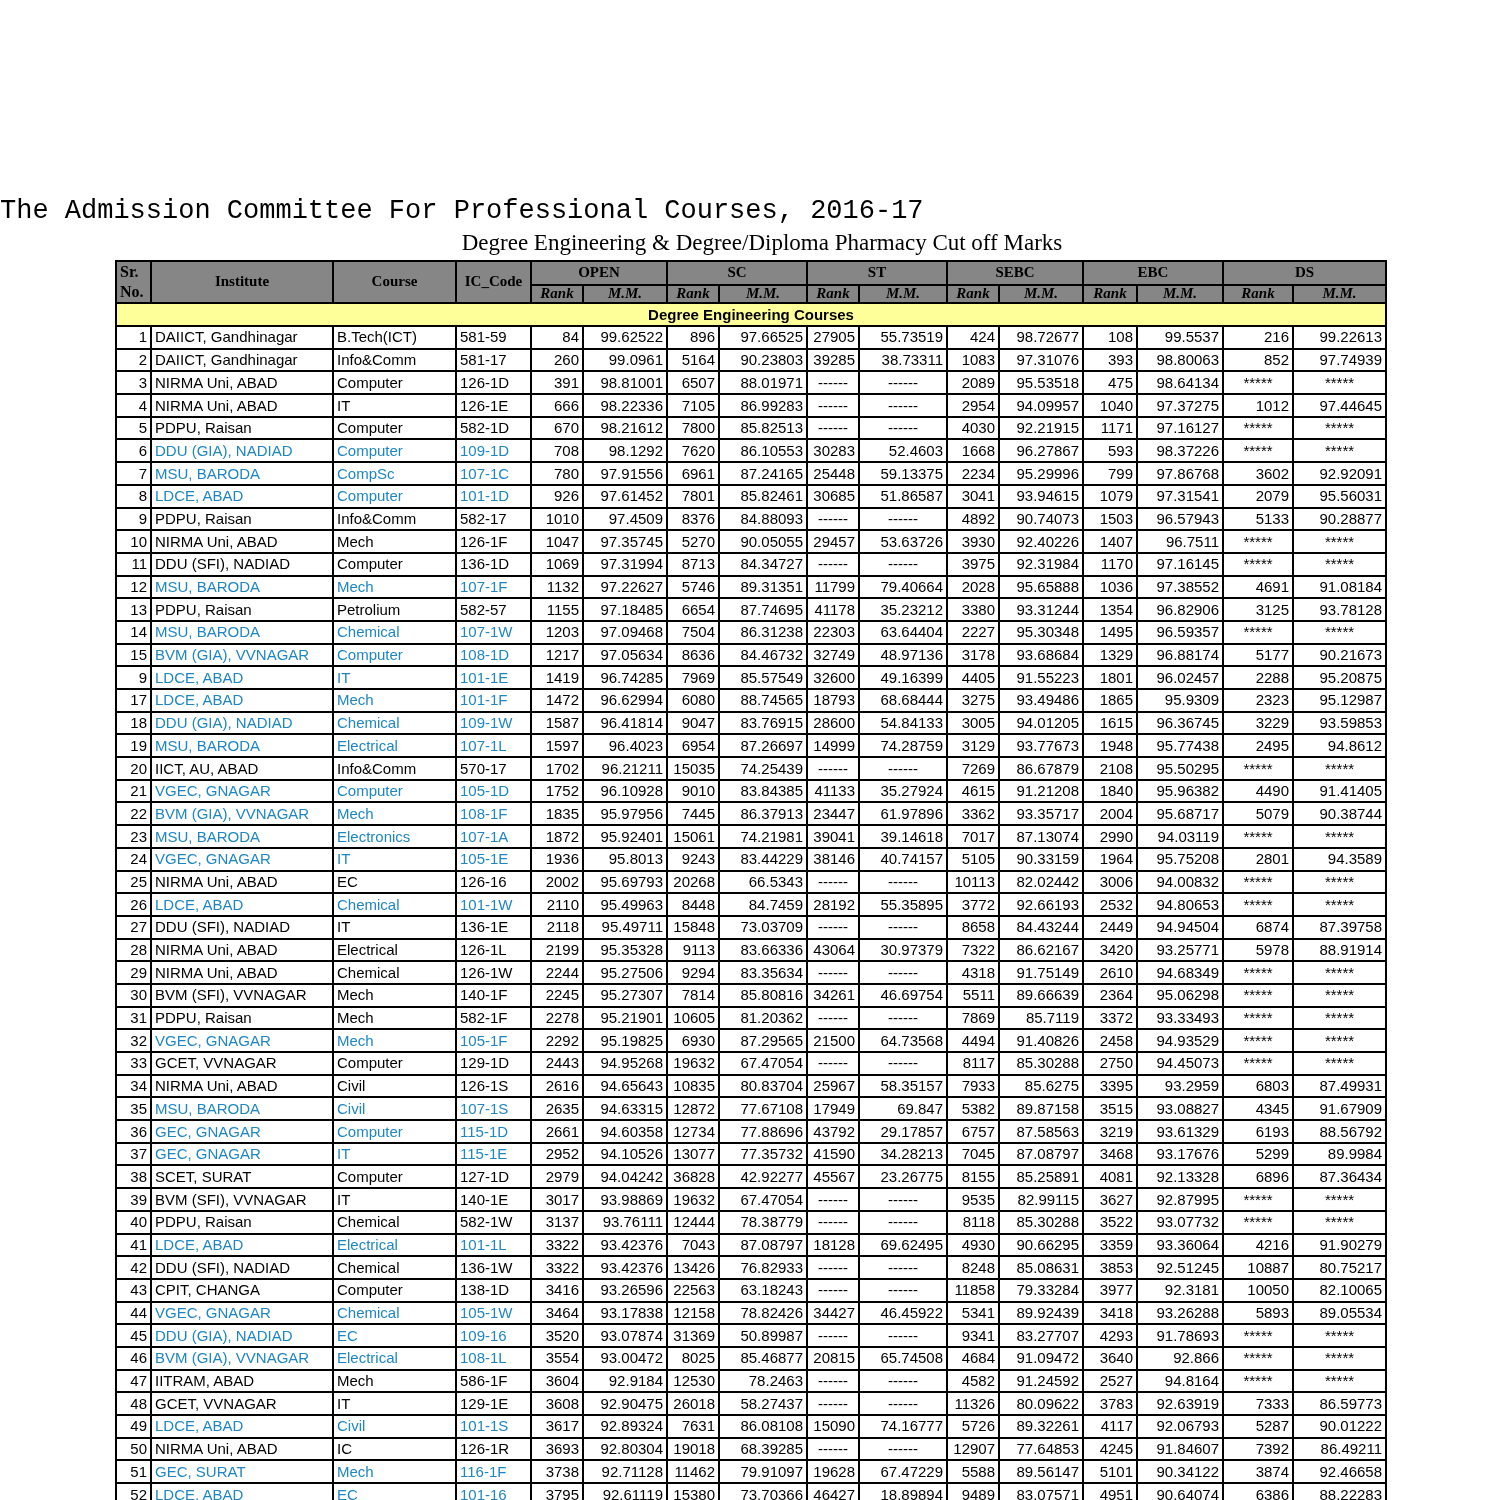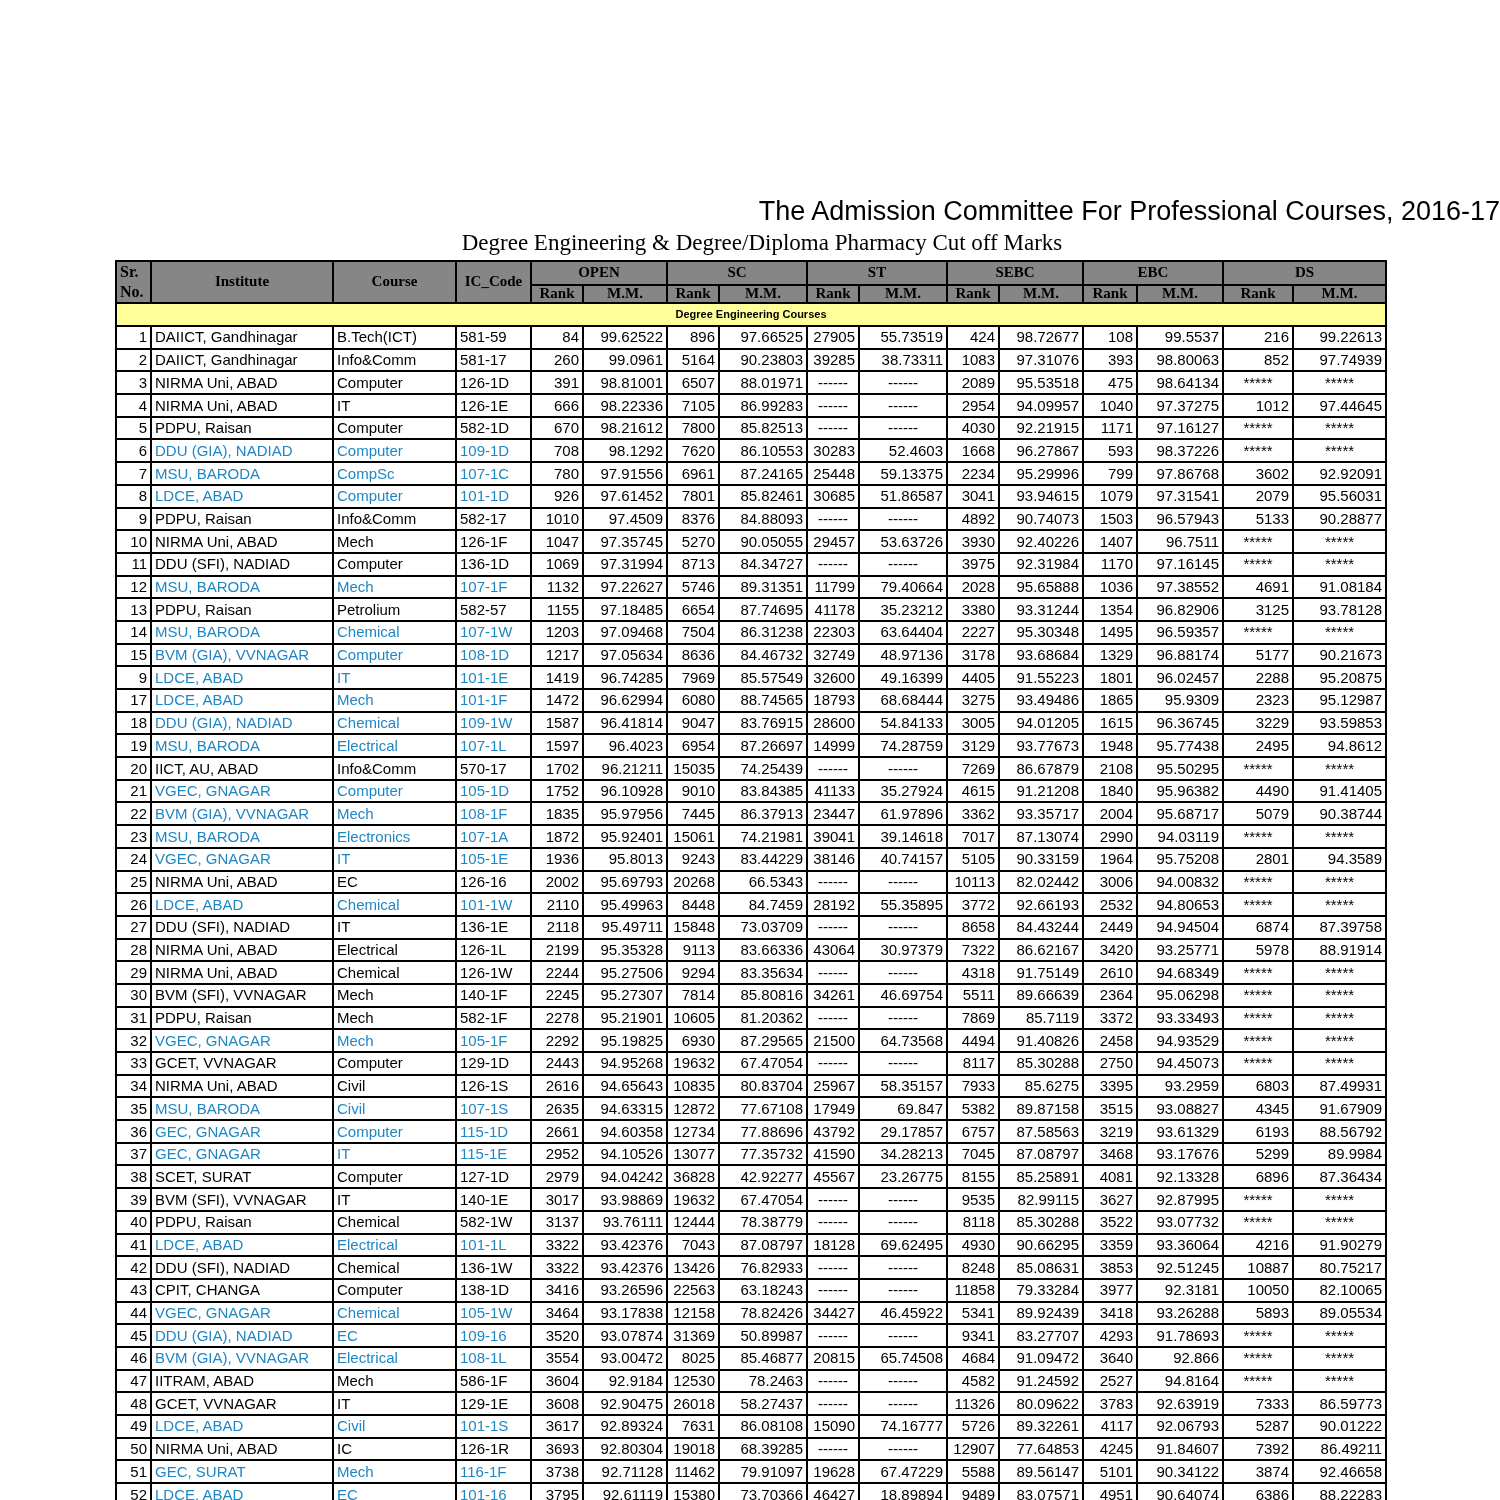--- a/index.html
+++ b/index.html
@@ -1,45 +1,45 @@
 <!DOCTYPE html>
 <html><head>
 <meta charset="utf-8">
 <style>
   html,body { margin:0; padding:0; }
   body {
     width:1500px; height:1500px; background:#ffffff; overflow:hidden;
     position:relative; font-family:"Liberation Sans", sans-serif; color:#000;
   }
   .title {
-    position:absolute; top:196px; left:0; width:100%; text-align:right;
-    font-family:Liberation Sans, sans-serif; font-size:27px; color:#000;
+    position:absolute; top:196px; left:0; width:100%; text-align:left;
+    font-family:Liberation Mono, monospace; font-size:27px; color:#000;
   }
   .subtitle {
     position:absolute; top:230px; left:12px; width:100%; text-align:center;
     font-family:"Liberation Serif", serif; font-size:23px; color:#000;
   }
   table.cutoff {
     position:absolute; left:115px; top:260px; width:1270px;
     border-collapse:collapse; table-layout:fixed;
   }
   table.cutoff td, table.cutoff th {
     border:2px solid #000; padding:0 3px; font-size:15px; line-height:1.05;
     overflow:hidden; white-space:nowrap;
   }
   thead th {
     background:#868686; font-family:"Liberation Serif", serif;
     font-weight:bold; text-align:center; color:#000;
   }
   .h-top { font-size:17px; height:23px;border-radius:9px; }
-  .h-sub { font-size:16px; height:17px; }
+  .h-sub { font-size:16px; height:17px;font-style:italic; }
   .sr-lines { font-size:16px; text-align:left; line-height:1.25; }
   tr.banner-row td {
     background:#ffff99; font-weight:bold; text-align:center;
-    font-size:11px; height:21px; font-family:"Liberation Sans", sans-serif;
+    font-size:15px; height:21px; font-family:"Liberation Sans", sans-serif;
   }
   tbody.data tr { height:22.7px; }
   td.sr   { text-align:right; }
   td.inst { text-align:left;margin-top:20px; }
   td.course { text-align:left; }
   td.code { text-align:left; }
   td.num  { text-align:right; }
   td.dash, td.stars { text-align:center; }
   td.link { color:#1e86c4; }
 </style>

